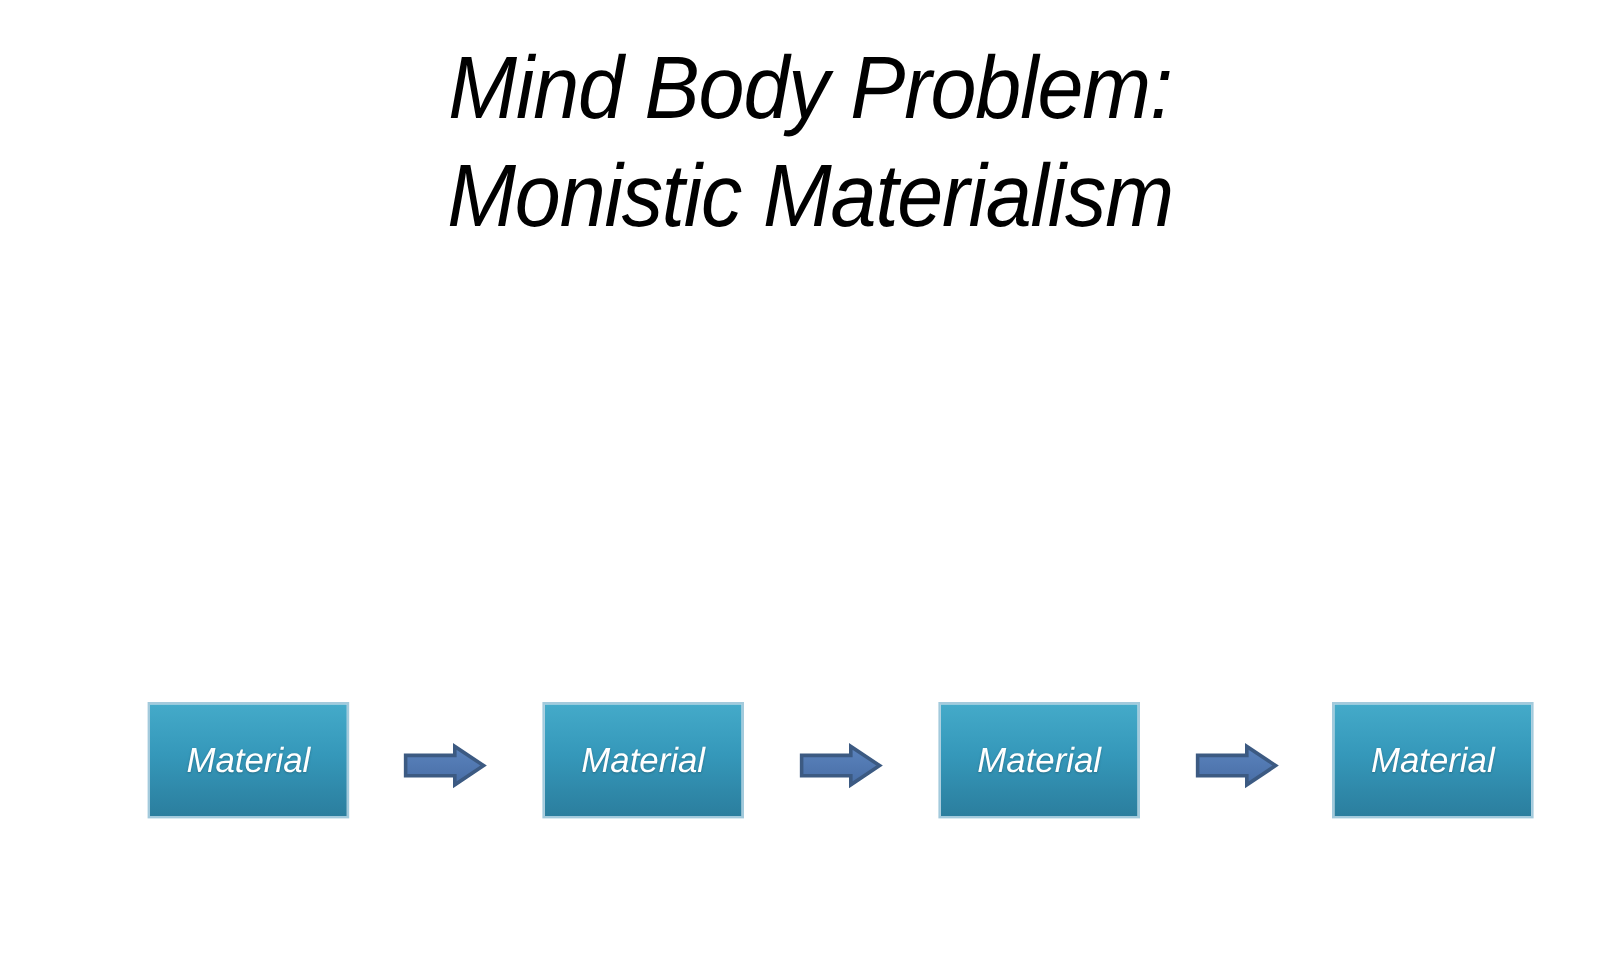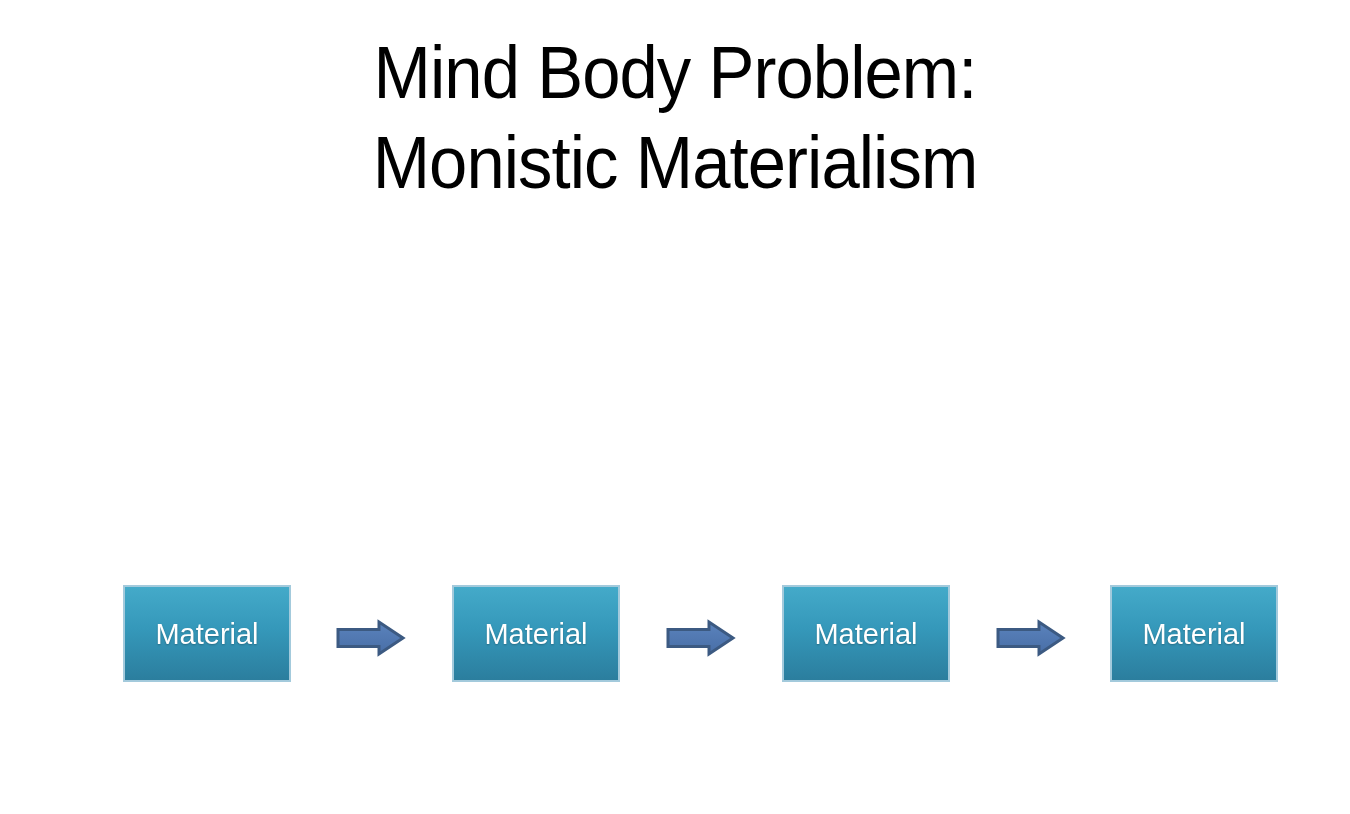--- a/index.html
+++ b/index.html
@@ -18,20 +18,21 @@
   html, body {
     width: 1350px; height: 814px;
     background: var(--background);
     overflow: hidden;
     font-family: "Liberation Sans", sans-serif;
   }
   .slide {
     position: relative;
     width: 1350px; height: 622px;
     background: var(--background);
+    font-style: italic;
   }
   .slide-title {
     position: absolute;
     top: 28px; left: 0;
     width: 100%;
     text-align: center;
     color: var(--title-text);
     font-size: 74px;
     line-height: 90px;
     font-weight: 400;

